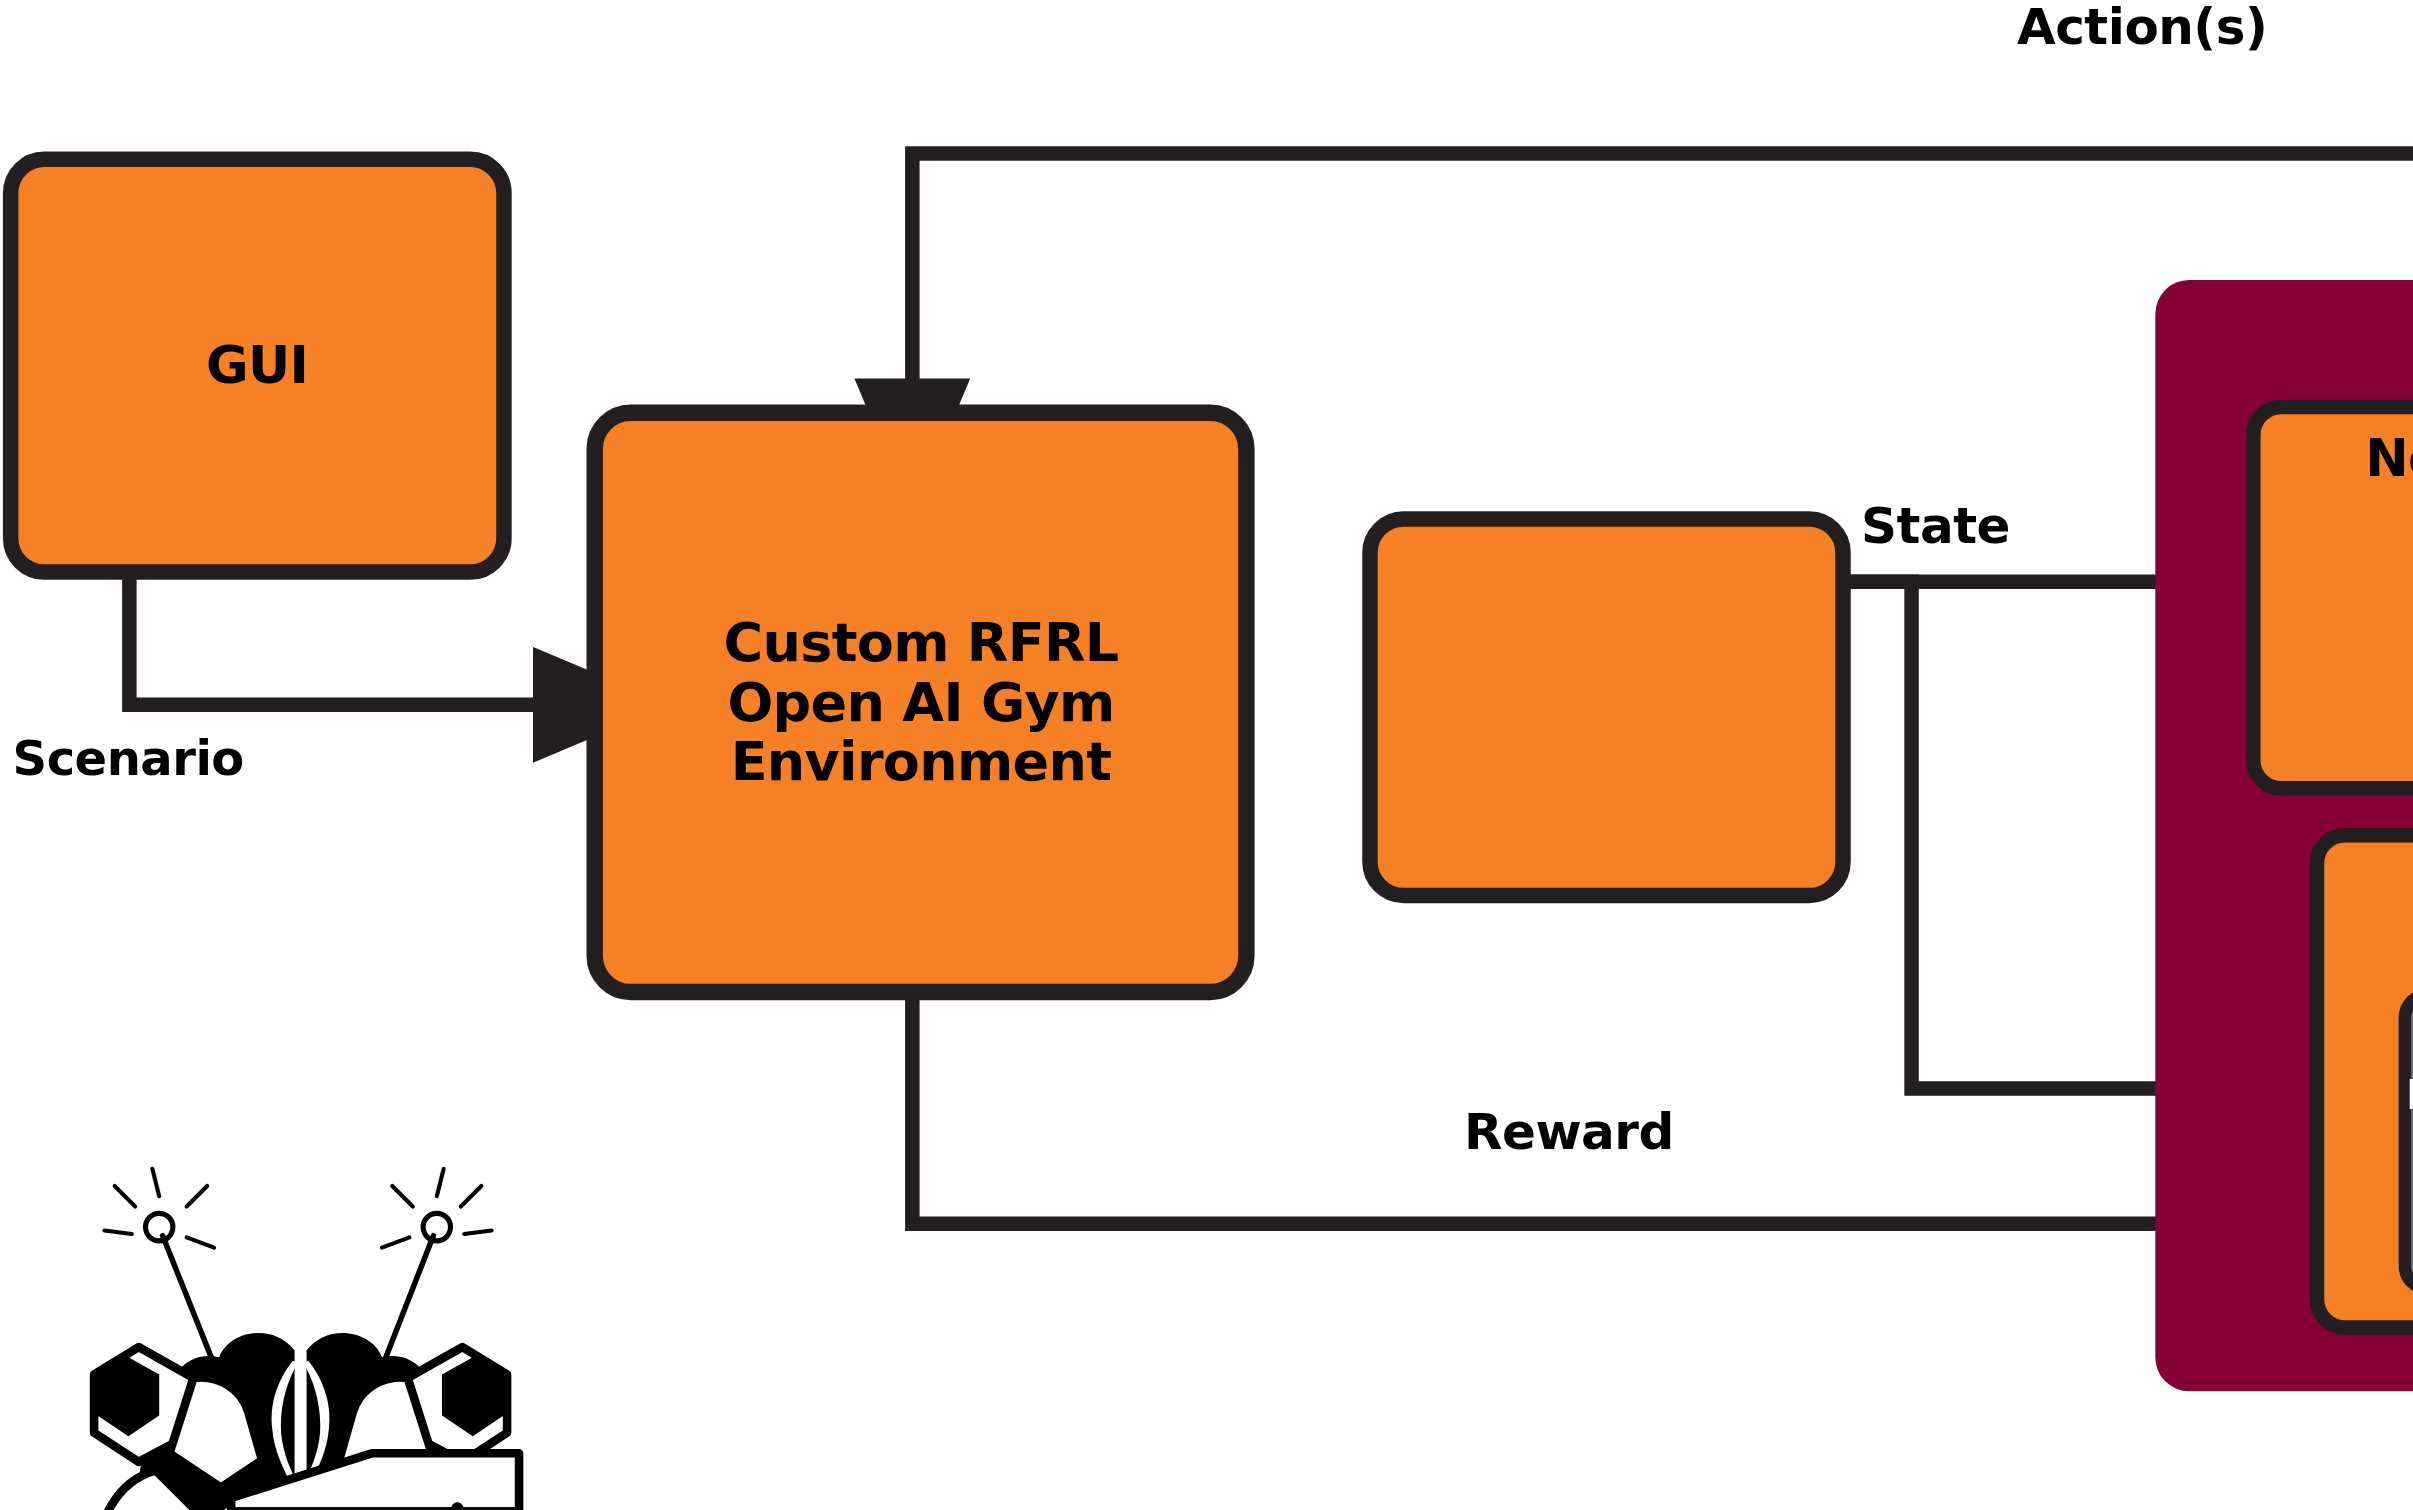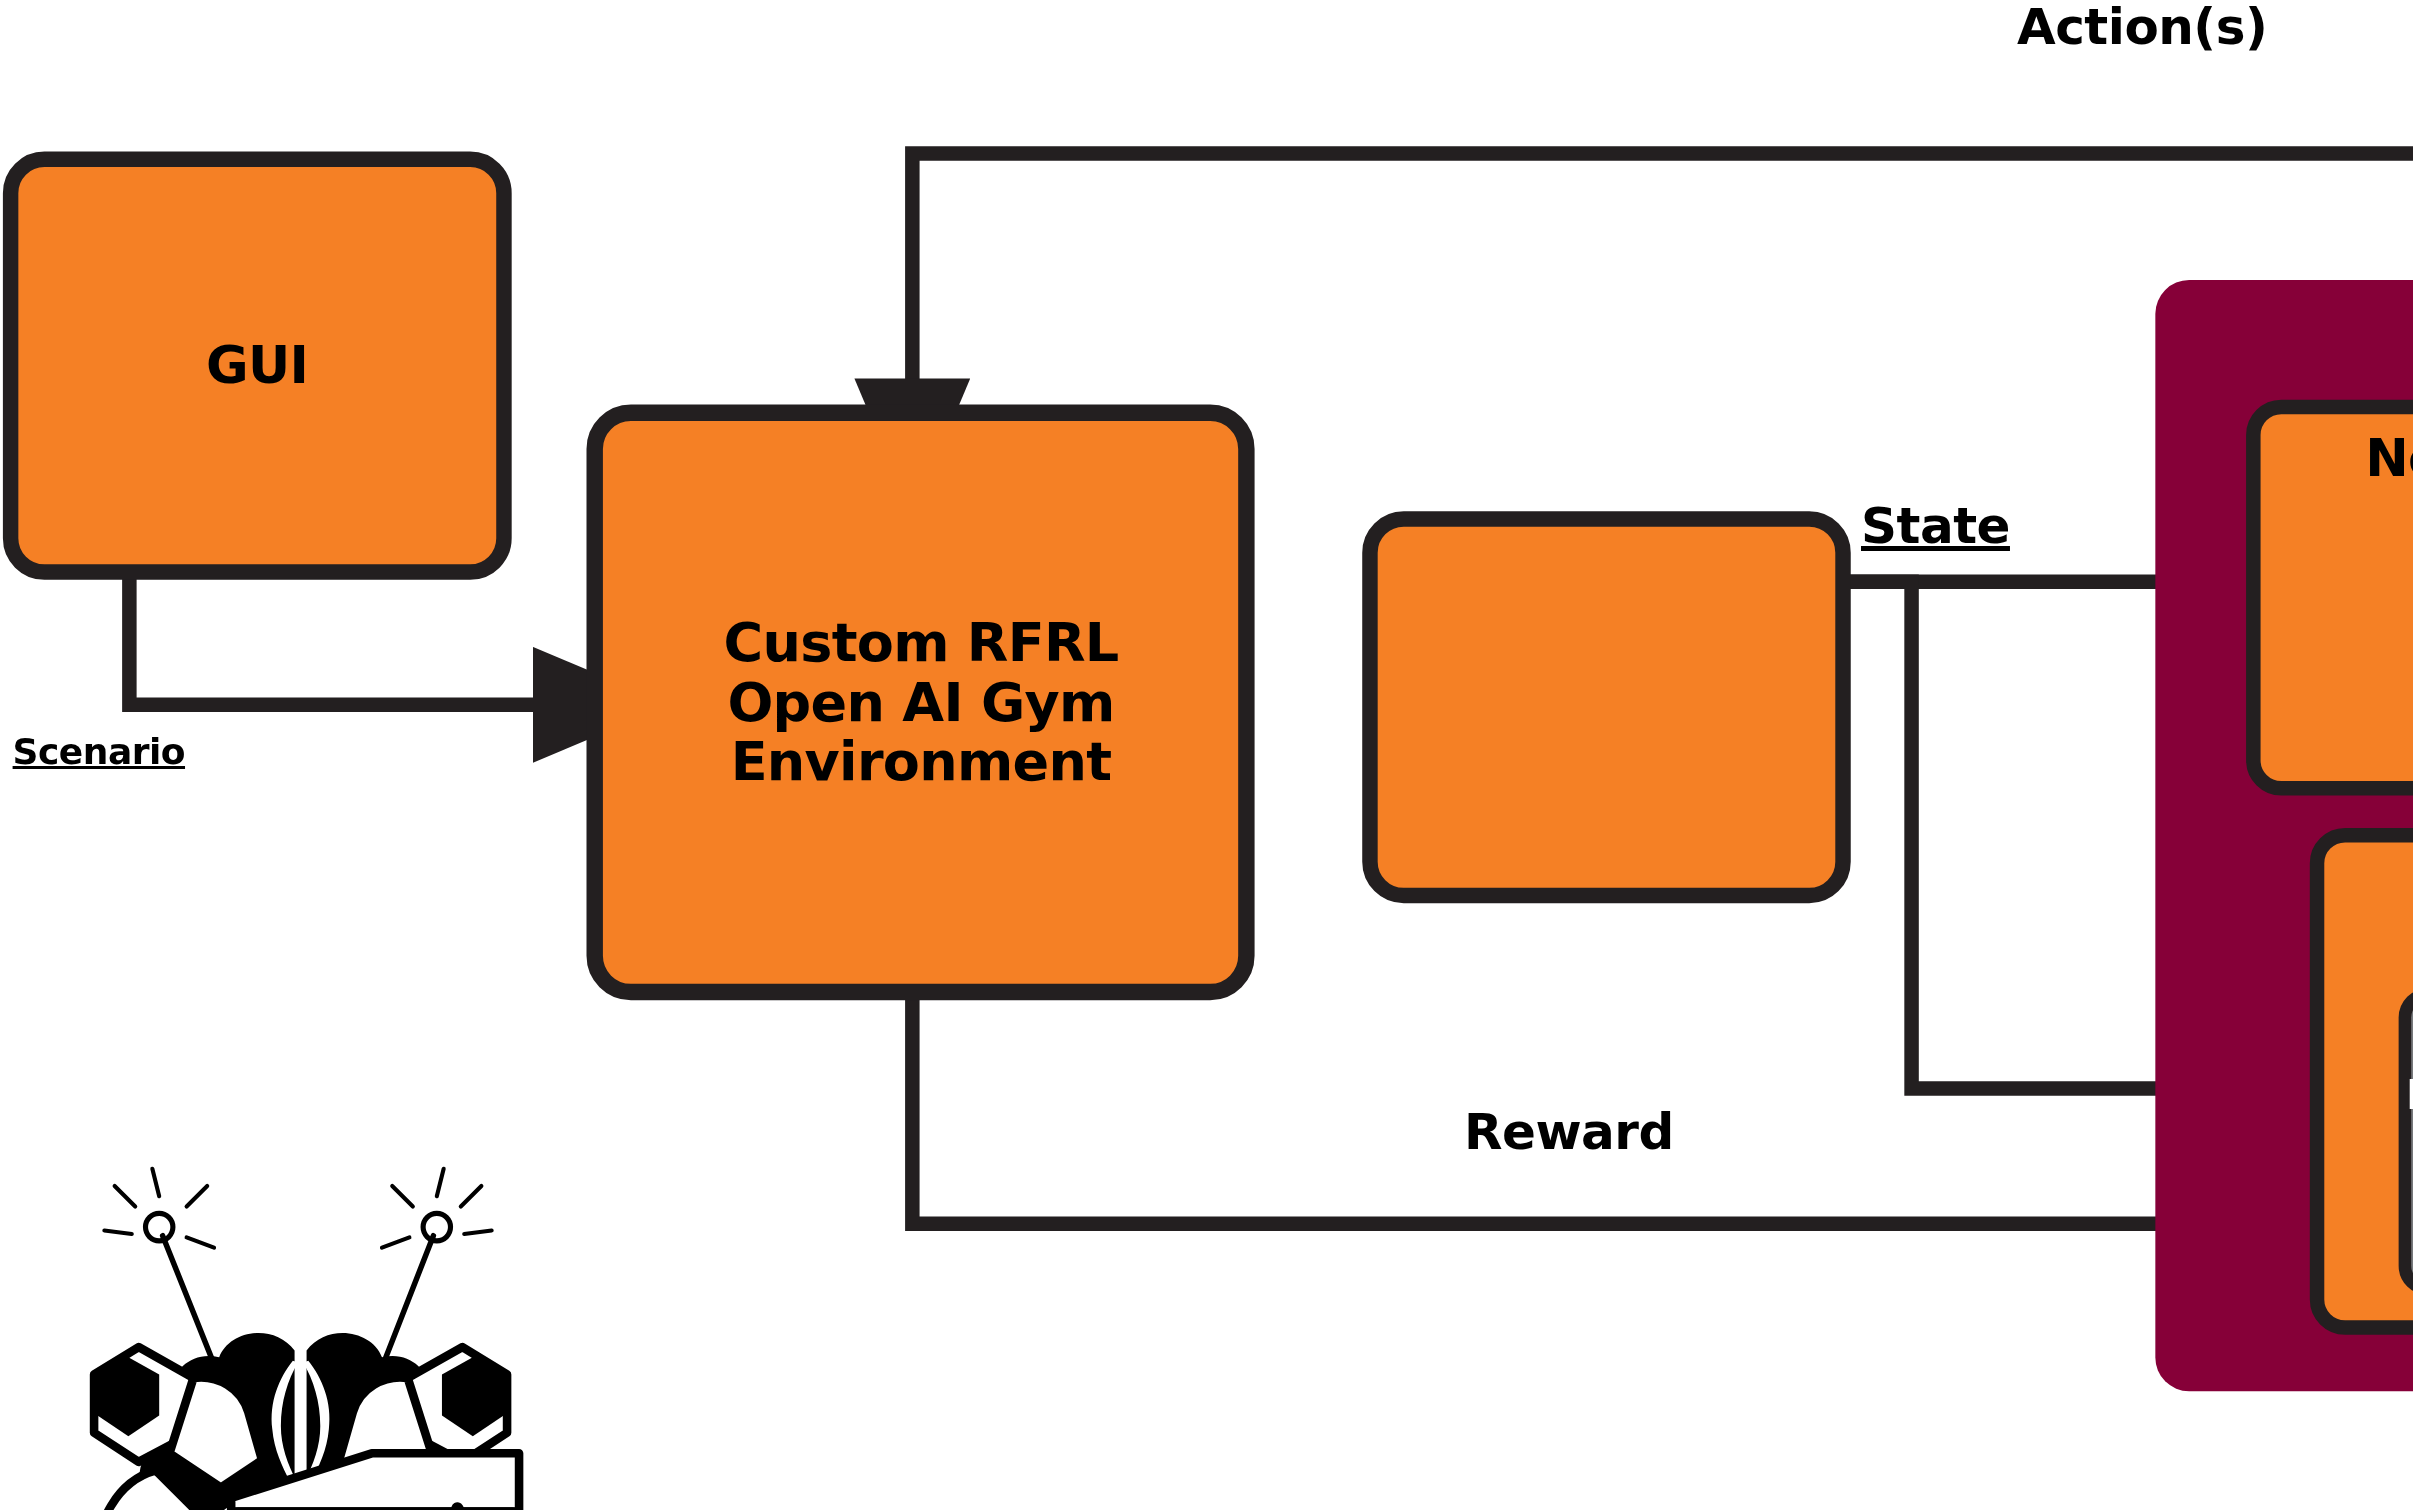--- a/index.html
+++ b/index.html
@@ -217,23 +217,23 @@
         <path d="M152 334 C 162 372, 254 372, 264 334"></path>
       </g>
       <g fill="none" stroke="#000000" stroke-width="7" stroke-linecap="round">
         <path d="M250 204 C 268 236, 262 268, 250 282"></path>
       </g>
     </g>
   </svg>
 
   <div class="lbl" style="left:2003px; top:0px; font-size:50px;margin-left:14px;">Action(s)</div>
 
-  <div class="lbl" style="left:12.6px; top:733px; font-size:36px;text-decoration:underline;">Scenario</div>
-
-  <div class="lbl" style="left:1861px; top:499px; font-size:50px;text-decoration:underline;">State</div>
+  <div class="lbl" style="left:12.6px; top:733px; font-size:48px;">Scenario</div>
+
+  <div class="lbl" style="left:1861px; top:499px; font-size:50px;">State</div>
 
   <div class="lbl" style="left:1464px; top:1105px; font-size:50px;">Reward</div>
 
   <div class="box-text t-black" style="left:595px; top:413px; width:652px; height:579px; font-size:54px;">Custom RFRL
 Open AI Gym
 Environment</div>
 
   <div class="box-text t-black" style="left:10.6px; top:159px; width:493px; height:413px; font-size:52px;">GUI</div>
 
 

